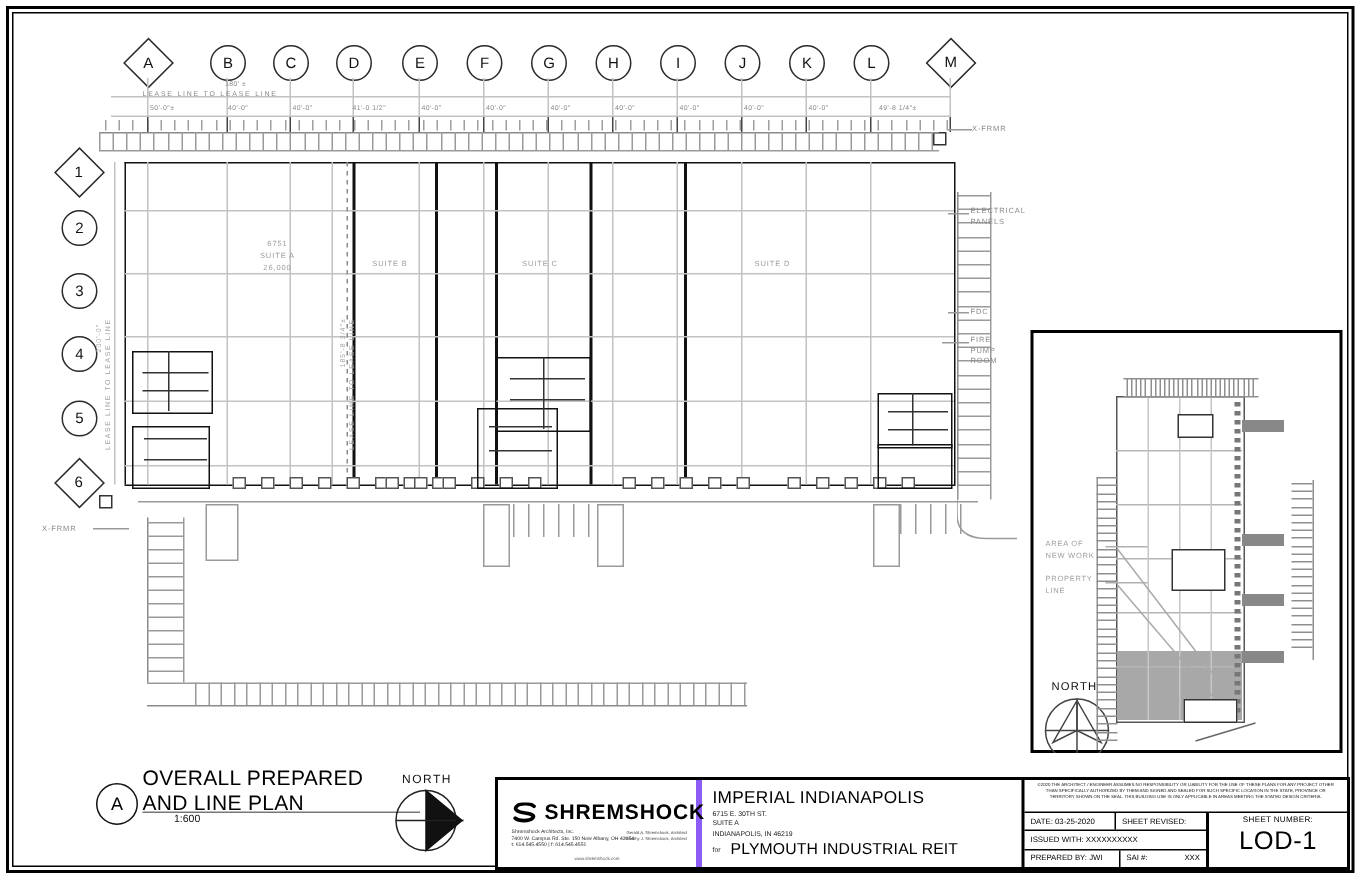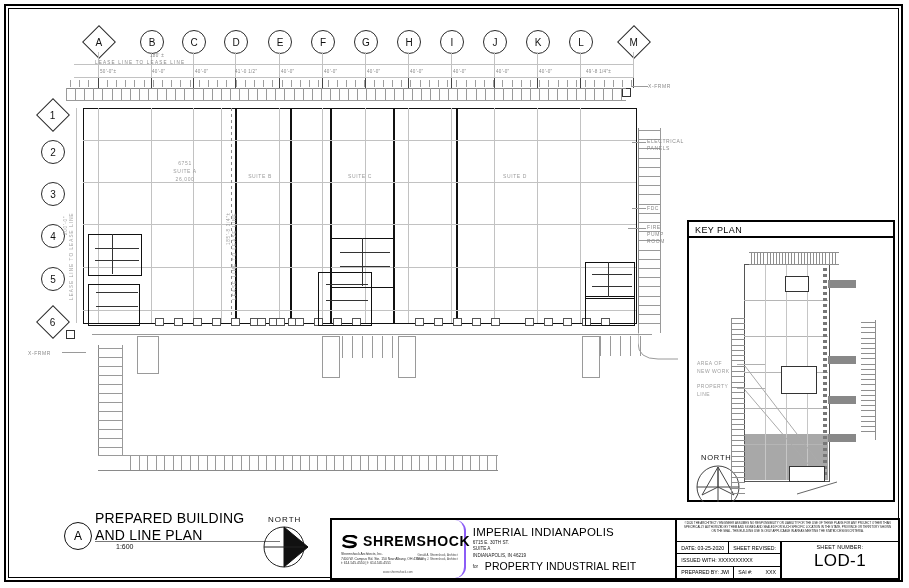--- a/index.html
+++ b/index.html
@@ -37,21 +37,21 @@
   .kpfill{position:absolute;background:#a8a8a8;}
   .kptxt{position:absolute;font-size:5px;color:#9e9e9e;white-space:nowrap;letter-spacing:.5px;}
 
   
   .northwrap{position:absolute;}
   .northwrap .nlabel{position:absolute;font-size:8px;letter-spacing:1px;color:#111;}
 
   
   #tblock{position:absolute;left:330px;top:518px;width:570px;height:62px;border:2px solid #000;box-sizing:border-box;background:#fff;display:flex;}
   .tb-cell{position:relative;box-sizing:border-box;}
-  #tb-logo{width:136px;border-right:2px solid #8b5cf6;border-radius:11px;}
+  #tb-logo{width:136px;border-right:4px solid #8b5cf6;}
   #tb-proj{width:215px;border-right:2px solid #000;}
   #tb-right{flex:1;display:flex;flex-direction:column;}
 
   .logo-mark{position:absolute;left:9px;top:15px;width:18px;height:14px;}
   .logo-word{position:absolute;left:31px;top:13px;font-size:14px;font-weight:bold;letter-spacing:.6px;}
   .logo-addr{position:absolute;left:9px;top:32px;font-size:3.4px;line-height:4.6px;color:#2a2a2a;}
   .logo-right{position:absolute;right:6px;top:33px;font-size:2.8px;line-height:4px;color:#444;text-align:right;}
   .logo-web{position:absolute;left:0;right:0;top:50px;text-align:center;font-size:3px;color:#555;}
 
   .proj-title{position:absolute;left:7px;top:6px;font-size:11.5px;letter-spacing:.2px;}
@@ -60,21 +60,21 @@
   .proj-client{position:absolute;left:19px;top:40px;font-size:10.5px;letter-spacing:.1px;}
 
   .disc{height:22px;border-bottom:1px solid #000;box-sizing:border-box;padding:2px 6px;
         font-size:2.9px;line-height:3.9px;text-align:center;color:#111;}
   .rowwrap{flex:1;display:flex;}
   .rowleft{flex:1;display:flex;flex-direction:column;border-right:2px solid #000;}
   .trow{flex:1;display:flex;border-bottom:1px solid #000;box-sizing:border-box;}
   .trow:last-child{border-bottom:none;}
   .tcell{padding:1px 4px;font-size:5.2px;display:flex;align-items:center;box-sizing:border-box;white-space:nowrap;}
   .tcell.b{border-right:1px solid #000;}
-  .sheetnum{width:116px;display:flex;flex-direction:column;align-items:center;justify-content:flex-start;padding-top:2px;}
+  .sheetnum{width:92px;display:flex;flex-direction:column;align-items:center;justify-content:flex-start;padding-top:2px;}
   .sheetnum .lbl{font-size:5.4px;letter-spacing:.2px;}
   .sheetnum .val{font-size:17px;letter-spacing:.4px;margin-top:1px;}
 
   
   #plantitle{position:absolute;left:62px;top:508px;width:250px;height:50px;}
   .pt-line1{position:absolute;left:33px;top:2px;font-size:14px;letter-spacing:.2px;white-space:nowrap;}
   .pt-line2{position:absolute;left:33px;top:19px;font-size:14px;letter-spacing:.2px;white-space:nowrap;}
   .pt-scale{position:absolute;left:54px;top:35px;font-size:7px;color:#111;}
   .pt-rule{position:absolute;left:33px;top:33px;width:185px;height:1px;background:#777;}
   .pt-bubble{position:absolute;left:2px;top:14px;width:26px;height:26px;border:1px solid #111;border-radius:50%;
@@ -565,23 +565,20 @@
   <div class="plantxt d" style="left:648px;top:83px;text-align:left;">X-FRMR</div>
   <div class="plantxt d" style="left:647px;top:138px;text-align:left;">ELECTRICAL</div>
   <div class="plantxt d" style="left:647px;top:145px;text-align:left;">PANELS</div>
   <div class="plantxt d" style="left:647px;top:205px;text-align:left;">FDC</div>
   <div class="plantxt d" style="left:647px;top:224px;text-align:left;">FIRE</div>
   <div class="plantxt d" style="left:647px;top:231px;text-align:left;">PUMP</div>
   <div class="plantxt d" style="left:647px;top:238px;text-align:left;">ROOM</div>
   <div class="plantxt d" style="left:28px;top:350px;text-align:left;">X-FRMR</div>
 
   <div id="keyplan">
-    <div class="kphdr">
-      <span>KEY PLAN</span>
-    </div>
     <div id="kpbody">
       <div class="kptxt" style="left:8px;top:122px;">AREA OF</div>
       <div class="kptxt" style="left:8px;top:130px;">NEW WORK</div>
       <div class="kptxt" style="left:8px;top:145px;">PROPERTY</div>
       <div class="kptxt" style="left:8px;top:153px;">LINE</div>
       <div class="nlabel" style="position:absolute;left:12px;top:215px;font-size:7.5px;letter-spacing:.8px;color:#111;">NORTH</div>
       <svg width="46" height="46" style="position:absolute;left:6px;top:226px;">
         <circle cx="23" cy="23" r="21" fill="none" stroke="#444" stroke-width="1"></circle>
         <path d="M23 3 L39 31 L23 23 Z" fill="none" stroke="#444" stroke-width="1"></path>
         <path d="M23 3 L7 31 L23 23 Z" fill="none" stroke="#444" stroke-width="1"></path>
@@ -748,21 +745,21 @@
         <div class="ln" style="position: absolute; left: 96px; top: 38px; width: 22px; height: 14px; background: rgb(255, 255, 255); border: 1px solid rgb(51, 51, 51);"></div>
         <div class="ln" style="position: absolute; left: 92px; top: 128px; width: 34px; height: 26px; background: rgb(255, 255, 255); border: 1px solid rgb(51, 51, 51);"></div>
         <div class="ln" style="position: absolute; left: 100px; top: 228px; width: 34px; height: 14px; background: rgb(255, 255, 255); border: 1px solid rgb(51, 51, 51);"></div>
       </div>
   </div>
 
   <div id="plantitle">
     <div class="pt-bubble">
         <span>A</span>
       </div>
-    <div class="pt-line1">PREPARED BUILDING</div>
+    <div class="pt-line1">OVERALL PREPARED</div>
     <div class="pt-line2">AND LINE PLAN</div>
     <div class="pt-rule"></div>
     <div class="pt-scale">1:600</div>
   </div>
 
   <div class="northwrap" style="left:262px;top:515px;">
     <div class="nlabel" style="left:6px;top:0;">NORTH</div>
     <svg width="48" height="44" style="position:absolute;left:0;top:10px;">
       <circle cx="22" cy="22" r="20" fill="none" stroke="#222" stroke-width="1"></circle>
       <path d="M22 2 L46 22 L22 22 Z" fill="#111" stroke="#111" stroke-width="1"></path>
@@ -791,21 +788,21 @@
     </div>
 
     <div class="tb-cell" id="tb-proj">
       <div class="proj-title">IMPERIAL INDIANAPOLIS</div>
       <div class="proj-addr">
         <div>6715 E. 30TH ST.</div>
         <div>SUITE A</div>
         <div>INDIANAPOLIS, IN 46219</div>
       </div>
       <div class="proj-for">for</div>
-      <div class="proj-client">PROPERTY INDUSTRIAL REIT</div>
+      <div class="proj-client">PLYMOUTH INDUSTRIAL REIT</div>
     </div>
 
     <div class="tb-cell" id="tb-right">
       <div class="disc">©2020 THE ARCHITECT / ENGINEER ASSUMES NO RESPONSIBILITY OR LIABILITY FOR THE USE OF THESE PLANS FOR ANY PROJECT OTHER THAN SPECIFICALLY AUTHORIZED BY THEM AND SIGNED AND SEALED FOR SUCH SPECIFIC LOCATION IN THE STATE, PROVINCE OR TERRITORY SHOWN ON THE SEAL. THIS BUILDING USE IS ONLY APPLICABLE IN AREAS MEETING THE STATED DESIGN CRITERIA.</div>
       <div class="rowwrap">
         <div class="rowleft">
           <div class="trow">
             <div class="tcell b" style="flex:1">DATE: 03-25-2020</div>
             <div class="tcell" style="flex:1">SHEET REVISED:</div>
           </div>

